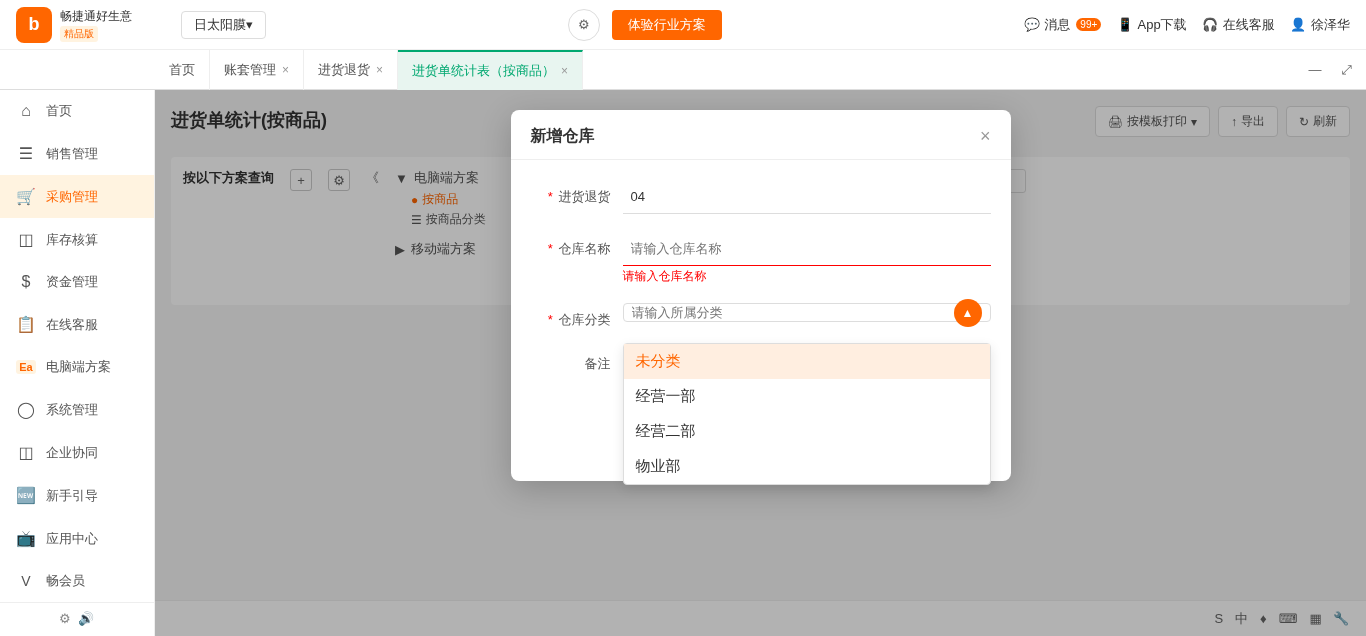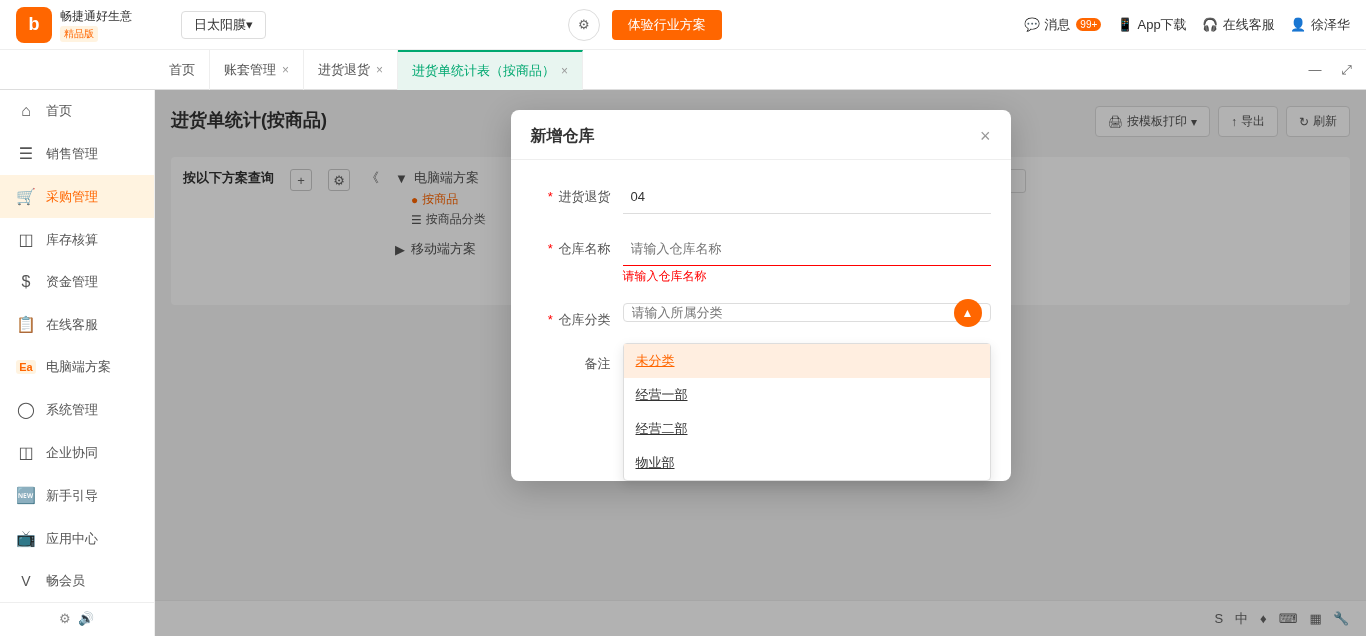--- a/index.html
+++ b/index.html
@@ -268,23 +268,22 @@
       right: 0;
       background: #fff;
       border: 1px solid #ddd;
       border-radius: 4px;
       box-shadow: 0 4px 12px rgba(0,0,0,0.1);
       z-index: 200;
     }
     .dropdown-option {
       padding: 8px 12px;
       cursor: pointer;
-      font-size: 13px;
+      font-size: 15px;
       color: #333;
-      text-decoration: underline;
     }
     .dropdown-option.highlighted { background: #ffeee0; color: #f60; }
     .dialog-footer {
       padding: 12px 20px 16px;
       display: flex;
       justify-content: flex-end;
       gap: 10px;
     }
     .btn-save {
       padding: 8px 24px;

